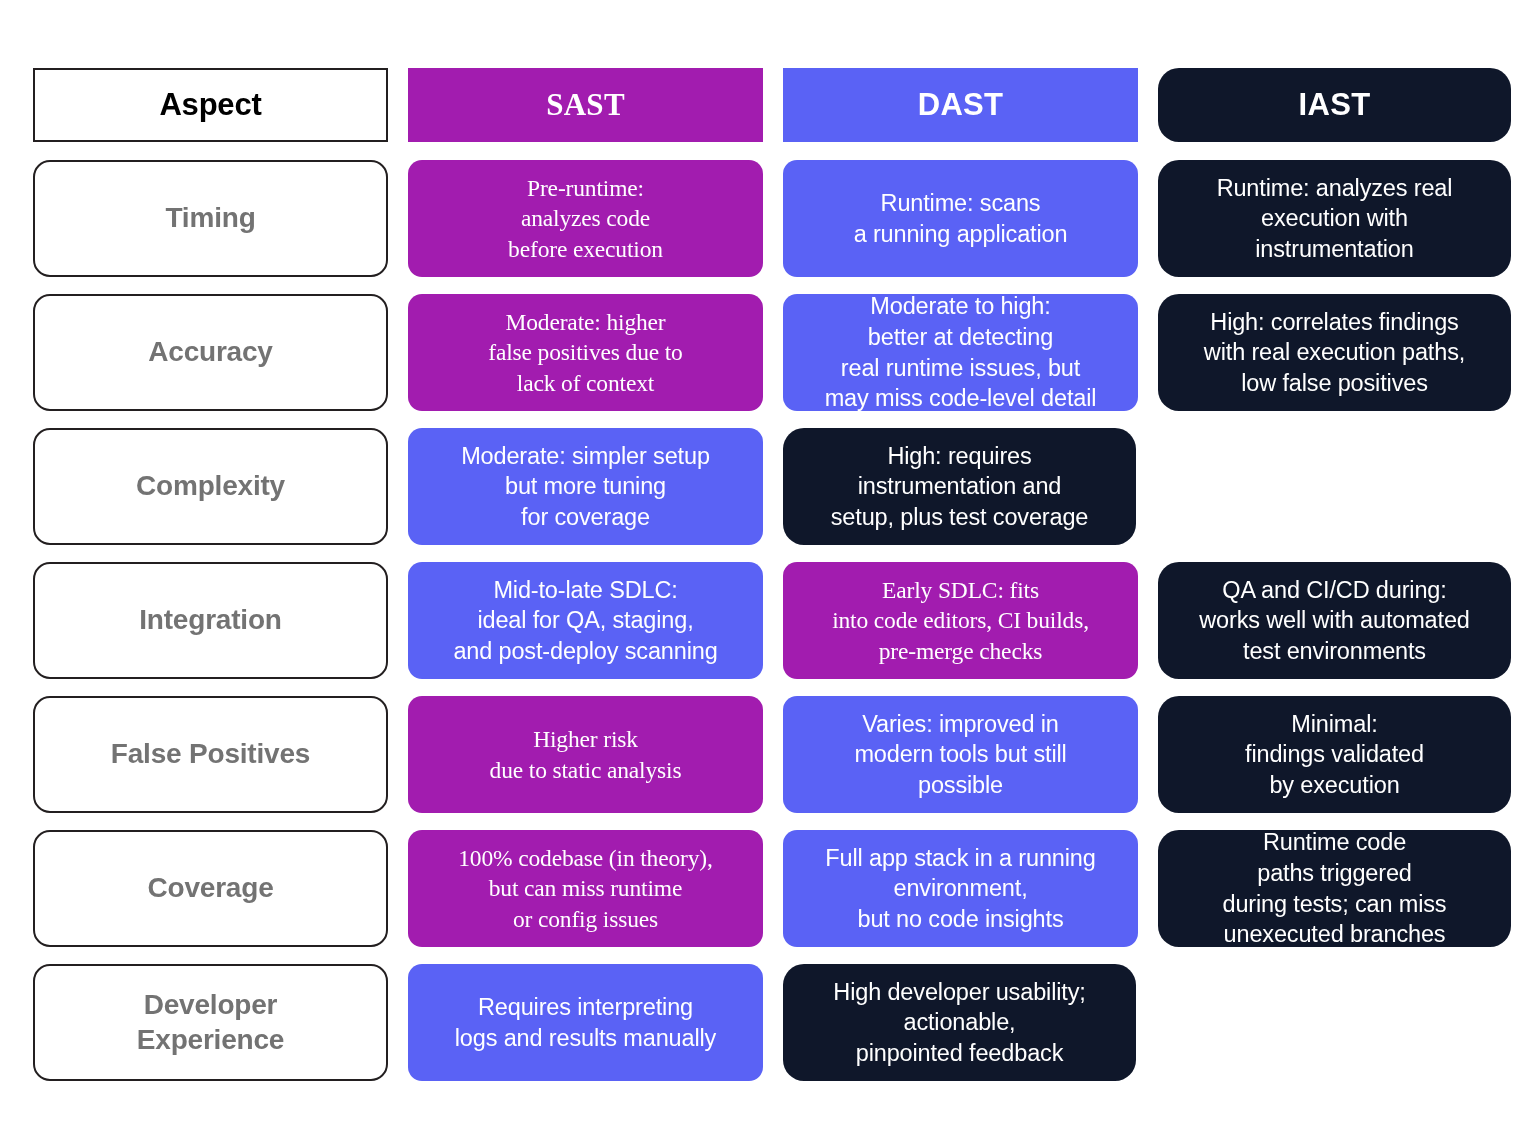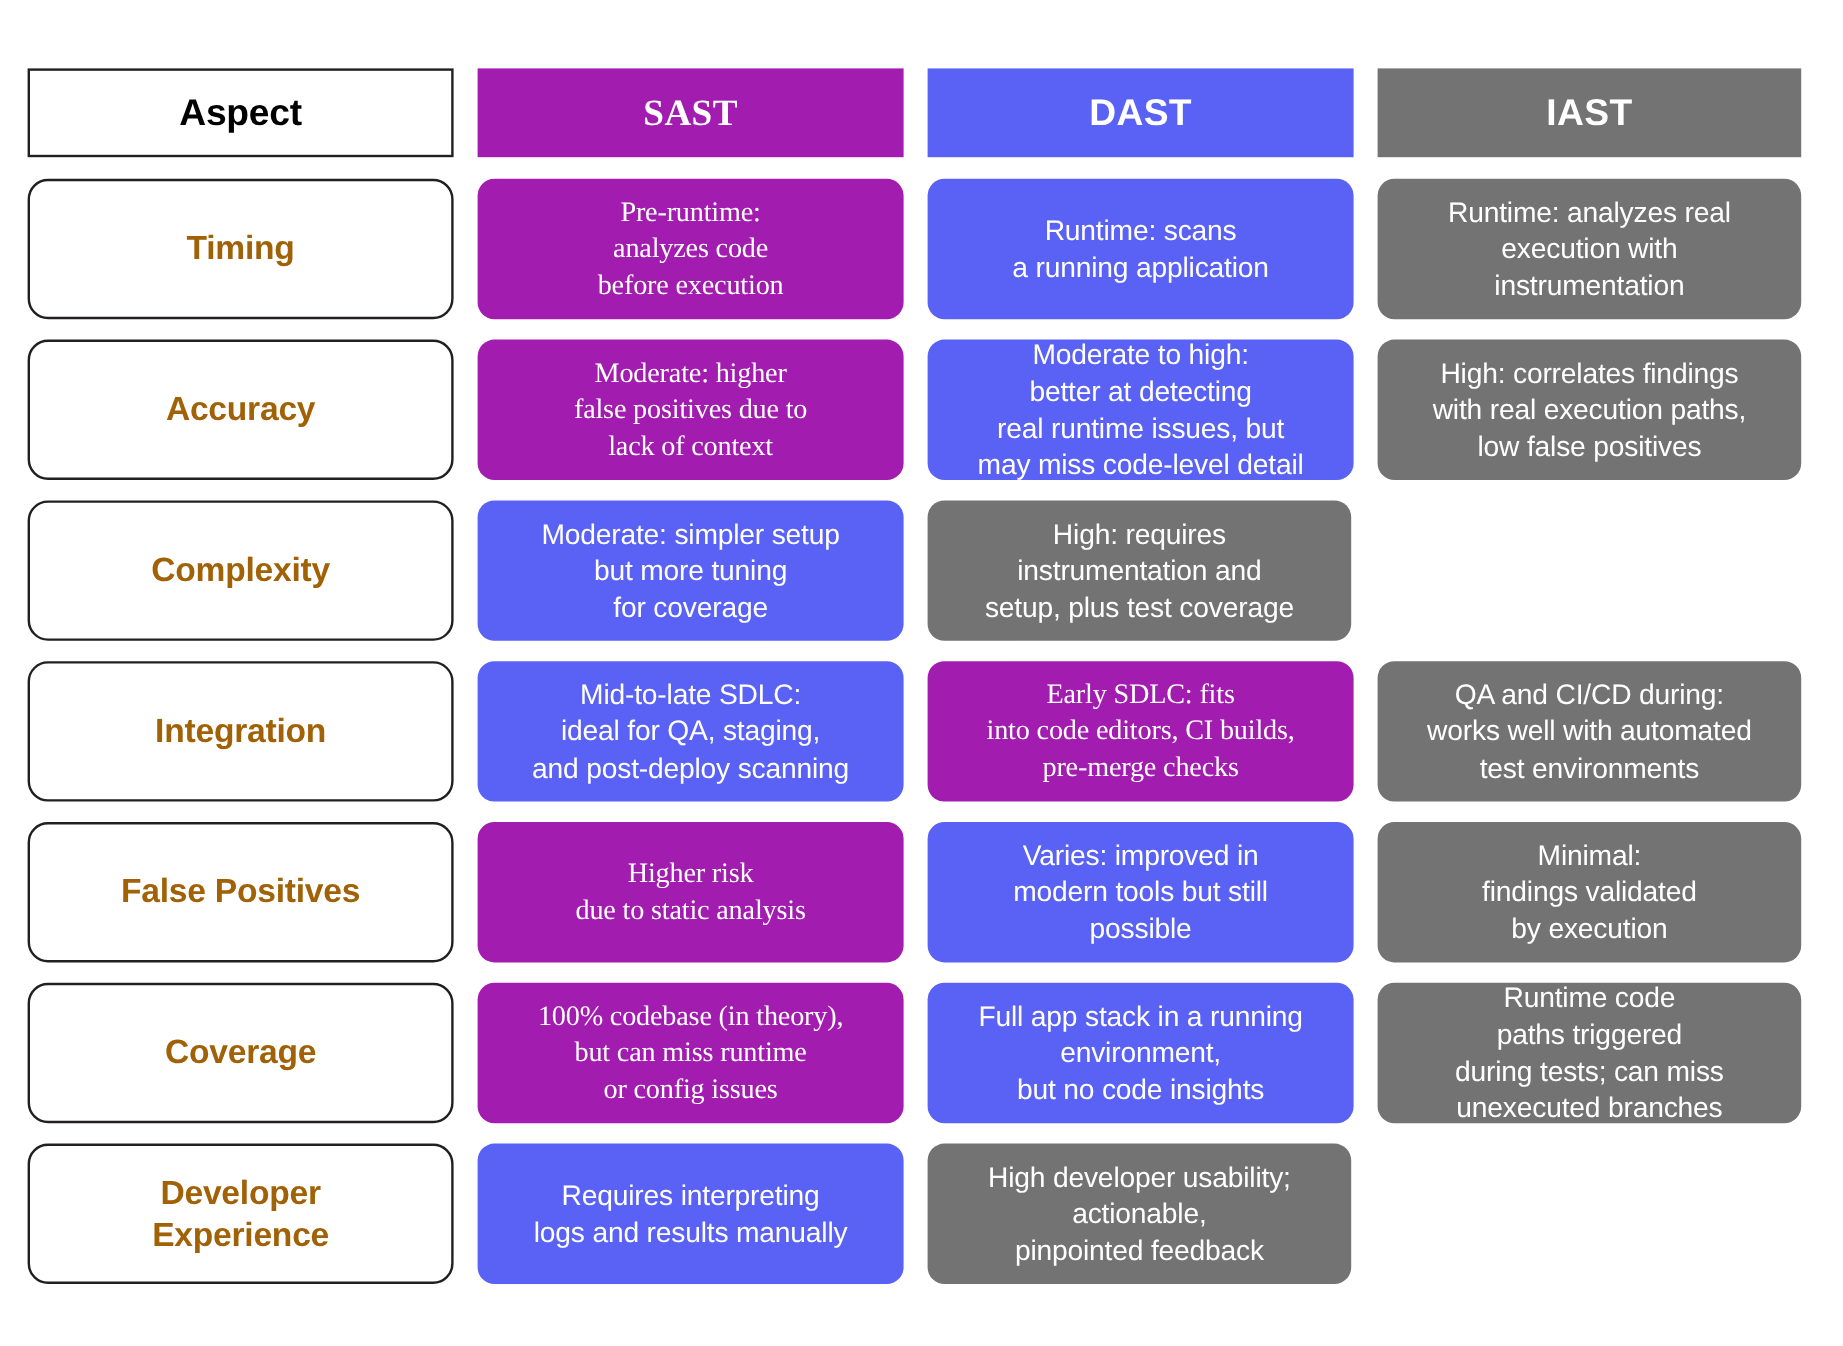--- a/index.html
+++ b/index.html
@@ -10,24 +10,23 @@
     height: 1122px;
     background: #ffffff;
     font-family: "Liberation Sans", sans-serif;
     overflow: hidden;
   }
 
   .table-wrap {
     position: relative;
     width: 1536px;
     height: 1122px;
-    padding: 68px 33px 52px 23px;
+    padding: 68px 33px 52px 33px;
     display: flex;
     flex-direction: column;
-    justify-content: flex-end;
   }
 
   .row {
     display: flex;
     width: 100%;
     flex: 0 0 auto;
     margin-bottom: 17px;
   }
   .row:last-child { margin-bottom: 0; }
 
@@ -77,21 +76,21 @@
   .aspect-cell {
     background: #ffffff;
     border: 2px solid #231f20;
     border-radius: 17px;
     height: 100%;
     padding: 4px 10px;
   }
   .aspect-cell .label {
     font-size: 28px;
     font-weight: 700;
-    color: #a16207;
+    color: #737373;
     line-height: 1.22;
     letter-spacing: -0.2px;
   }
 
   .val-cell {
     height: 100%;
     border-radius: 14px;
     padding: 6px 9px;
   }
   .val-cell .label {
@@ -99,21 +98,21 @@
     font-weight: 400;
     color: #ffffff;
     line-height: 1.30;
     letter-spacing: -0.15px;
     white-space: pre-line;
   }
 
   
   .bg-sast { background: #a21caf; font-family: Liberation Serif, serif; }
   .bg-dast { background: #5a62f5; }
-  .bg-iast { background: #737373; }
+  .bg-iast { background: #0f172a; border-radius: 21px; }
 </style>
 </head>
 <body>
 
 <div class="table-wrap">
 
   <div class="row row-header">
     <div class="cell col-aspect hdr-aspect">
       <span class="label">Aspect</span>
     </div>

